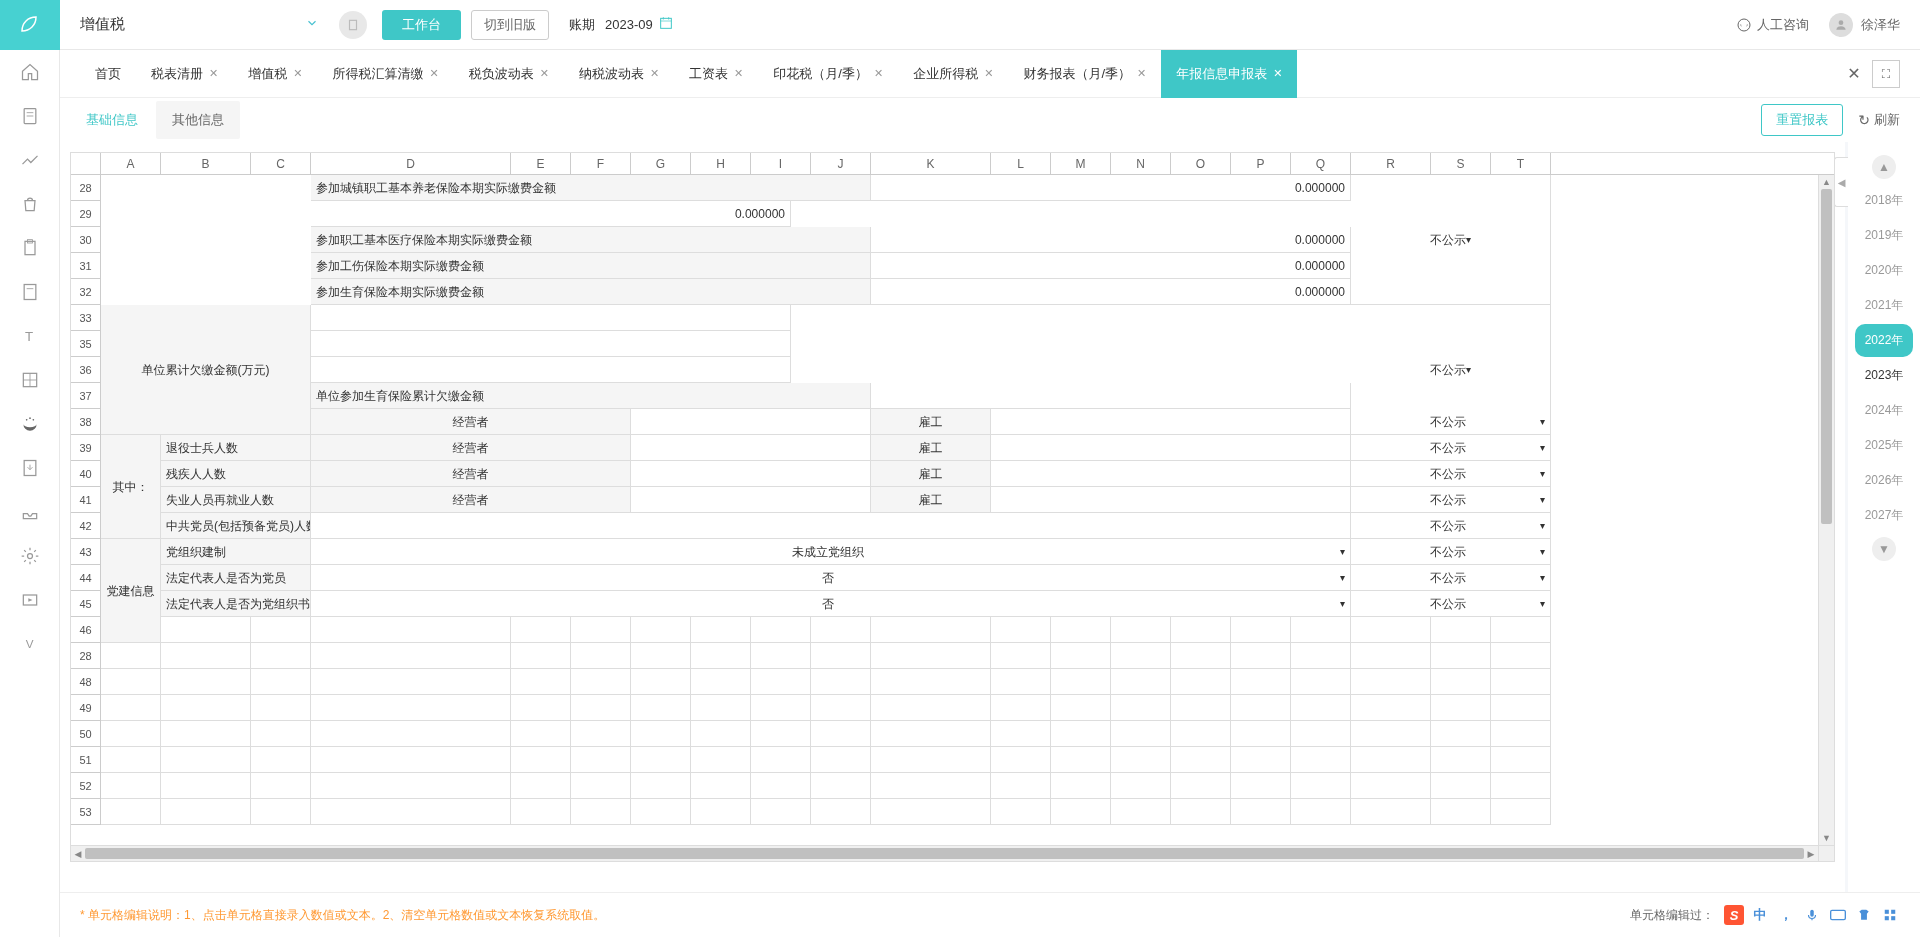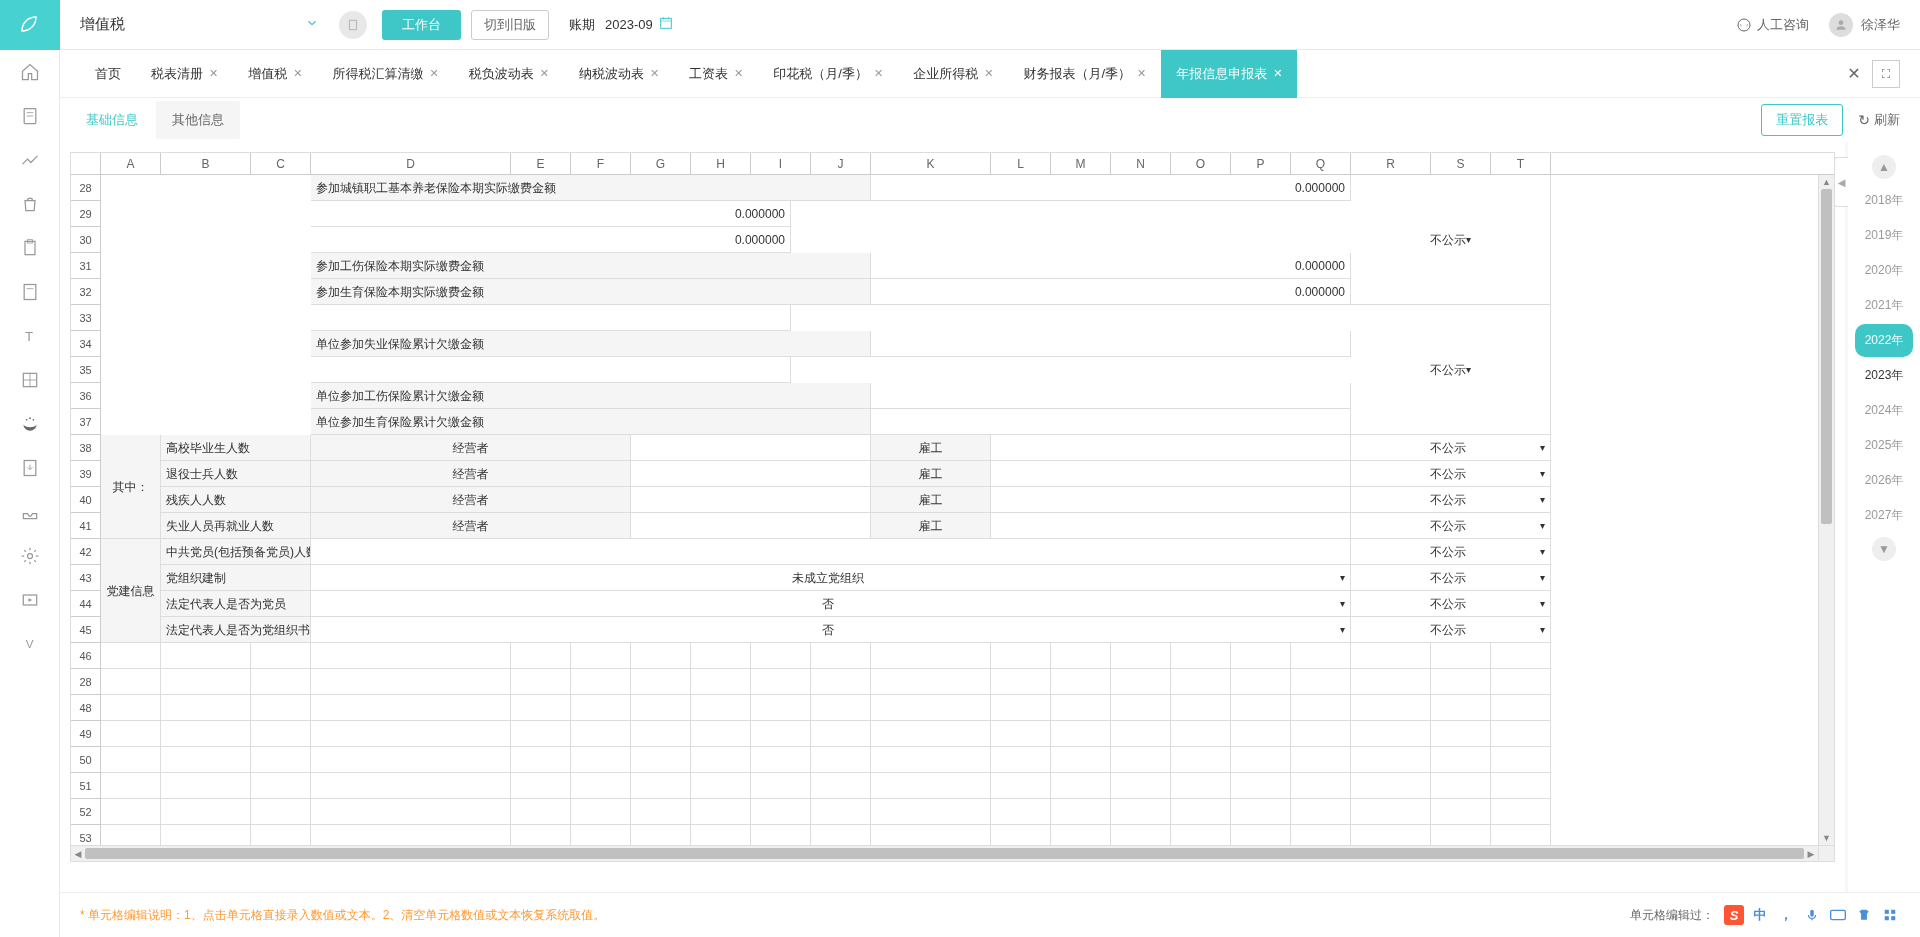--- a/index.html
+++ b/index.html
@@ -302,40 +302,42 @@
         <div class="col-header" style="width: 60px;">N</div>
         <div class="col-header" style="width: 60px;">O</div>
         <div class="col-header" style="width: 60px;">P</div>
         <div class="col-header" style="width: 60px;">Q</div>
         <div class="col-header" style="width: 80px;">R</div>
         <div class="col-header" style="width: 60px;">S</div>
         <div class="col-header" style="width: 60px;">T</div>
       </div>
     <div class="sheet-body" id="sheet-body">
         <div style="position:relative">
+          <div class="cell cell-label merged-v" style="position:absolute;left:30px;top:130px;width:210px;height:130px">单位累计欠缴金额(万元)</div>
           <div class="cell cell-label merged-v" style="position:absolute;left:30px;top:260px;width:60px;height:104px">其中：</div>
           <div class="cell cell-label merged-v" style="position:absolute;left:30px;top:364px;width:60px;height:104px">党建信息</div>
           <div class="cell cell-center cell-dd" style="position:absolute;left:1280px;top:0;width:200px;height:130px;display:flex;align-items:center;justify-content:center">不公示</div>
           <div class="cell cell-center cell-dd" style="position:absolute;left:1280px;top:130px;width:200px;height:130px;display:flex;align-items:center;justify-content:center">不公示</div>
           <div class="sheet-row">
             <div class="row-header">28</div>
             <div style="width:210px"></div>
             <div class="cell cell-label" style="width:560px">参加城镇职工基本养老保险本期实际缴费金额</div>
             <div class="cell cell-num" style="width:480px">0.000000</div>
             <div style="width:200px"></div>
           </div>
           <div class="sheet-row">
             <div class="row-header">29</div>
             <div style="width:210px"></div>
             <div class="cell cell-num" style="width:480px">0.000000</div>
             <div style="width:200px"></div>
           </div>
           <div class="sheet-row">
             <div class="row-header">30</div>
             <div style="width:210px"></div>
+            <div class="cell cell-label" style="width:560px">参加职工基本医疗保险本期实际缴费金额</div>
             <div class="cell cell-num" style="width:480px">0.000000</div>
             <div style="width:200px"></div>
           </div>
           <div class="sheet-row">
             <div class="row-header">31</div>
             <div style="width:210px"></div>
             <div class="cell cell-label" style="width:560px">参加工伤保险本期实际缴费金额</div>
             <div class="cell cell-num" style="width:480px">0.000000</div>
             <div style="width:200px"></div>
           </div>
@@ -346,36 +348,28 @@
             <div class="cell cell-num" style="width:480px">0.000000</div>
             <div style="width:200px"></div>
           </div>
           <div class="sheet-row">
             <div class="row-header">33</div>
             <div style="width:210px"></div>
             <div class="cell " style="width:480px"></div>
             <div style="width:200px"></div>
           </div>
           <div class="sheet-row">
-            <div class="row-header">34</div>
-            <div style="width:210px"></div>
-            <div class="cell cell-label" style="width:560px">单位参加失业保险累计欠缴金额</div>
+            <div class="row-header">35</div>
+            <div style="width:210px"></div>
             <div class="cell " style="width:480px"></div>
             <div style="width:200px"></div>
           </div>
           <div class="sheet-row">
-            <div class="row-header">35</div>
-            <div style="width:210px"></div>
-            <div class="cell " style="width:480px"></div>
-            <div style="width:200px"></div>
-          </div>
-          <div class="sheet-row">
             <div class="row-header">36</div>
             <div style="width:210px"></div>
-            <div class="cell cell-label" style="width:560px">单位参加工伤保险累计欠缴金额</div>
             <div class="cell " style="width:480px"></div>
             <div style="width:200px"></div>
           </div>
           <div class="sheet-row">
             <div class="row-header">37</div>
             <div style="width:210px"></div>
             <div class="cell cell-label" style="width:560px">单位参加生育保险累计欠缴金额</div>
             <div class="cell " style="width:480px"></div>
             <div style="width:200px"></div>
           </div>

